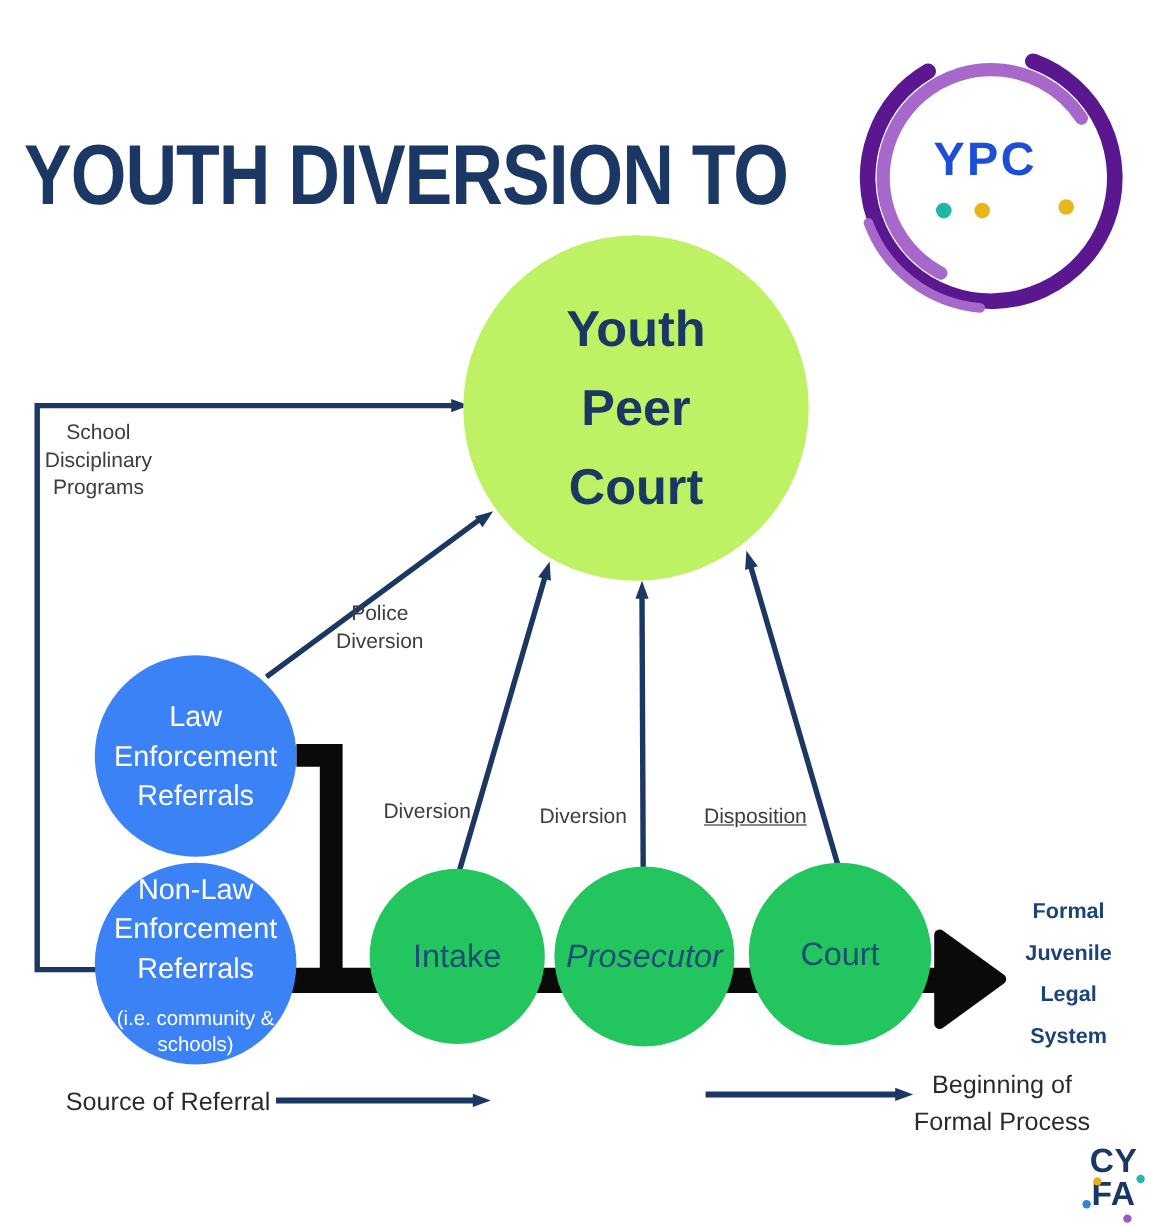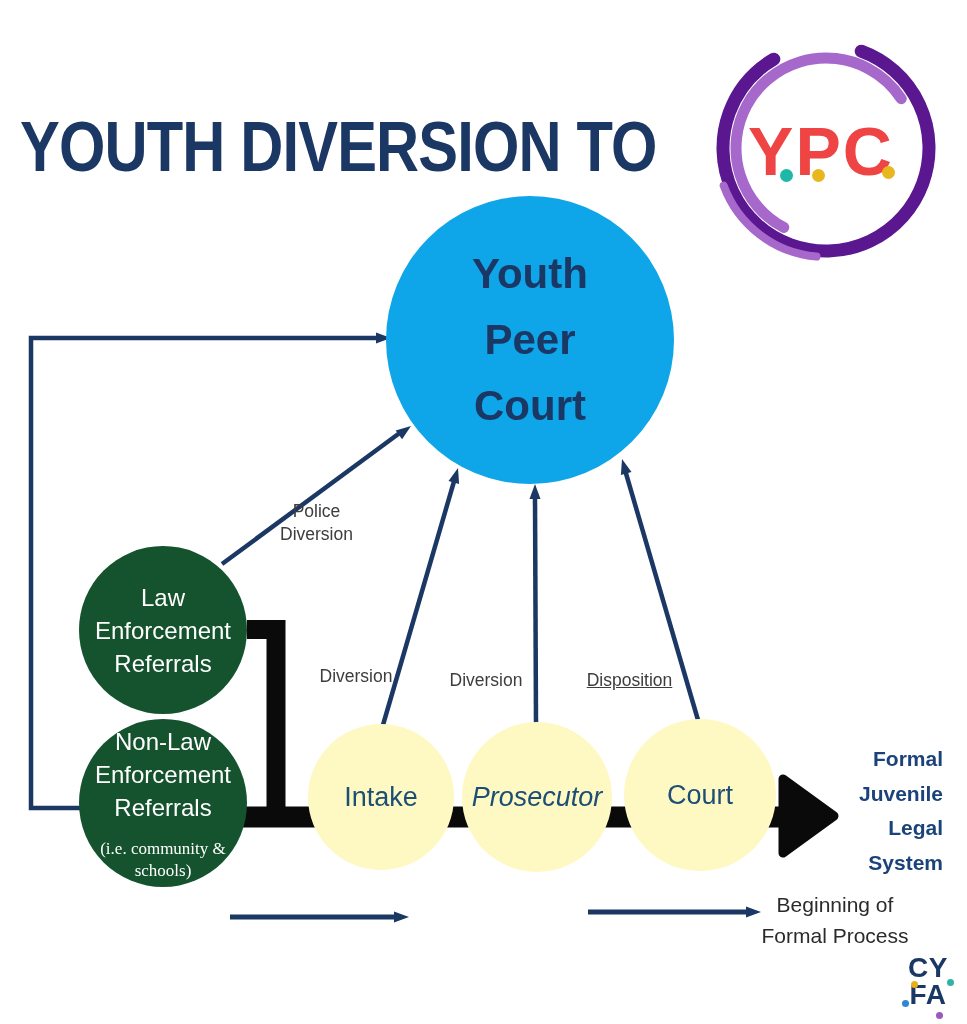--- a/index.html
+++ b/index.html
@@ -15,67 +15,67 @@
 
   
   .connectors { position:absolute; left:0; top:0; z-index:1; }
 
   .circle {
     position:absolute; border-radius:50%;
     display:flex; flex-direction:column; align-items:center; justify-content:center;
     text-align:center; z-index:2; white-space:pre-line;
   }
   .circle-ypc {
-    left:386px; top:196px; width:288px; height:288px; background:#0ea5e9;
+    left:386px; top:196px; width:288px; height:288px; background:#bef264;
     color:#1b3764; font-size:42px; font-weight:bold; line-height:66px;
   }
   .circle-blue {
-    background:#14532d; color:#ffffff; font-size:24px; line-height:33px;
+    background:#3b82f6; color:#ffffff; font-size:24px; line-height:33px;
     width:168px; height:168px;
   }
   .circle-law { left:79px; top:546px; }
   .circle-nonlaw { left:79px; top:719px; }
-  .circle-blue .sub { font-size:17px; line-height:22px; white-space:pre-line; margin-top:14px;font-family:Liberation Serif, serif; }
+  .circle-blue .sub { font-size:17px; line-height:22px; white-space:pre-line; margin-top:14px; }
   .circle-green {
-    background:#fef9c3; color:#1d4e75; font-size:27px; line-height:30px;
+    background:#22c55e; color:#1d4e75; font-size:27px; line-height:30px;
   }
   .circle-intake { left:308px; top:724px; width:146px; height:146px; }
   .circle-prosecutor { left:462px; top:722px; width:150px; height:150px;font-style:italic; }
   .circle-court { left:624px; top:719px; width:152px; height:152px; }
 
   .flow-label {
     position:absolute; z-index:3; color:#3d3d3d; font-size:17.5px; line-height:23px;
     text-align:center; white-space:pre-line;
   }
   .lbl-school { left:20px; top:349px; width:124px; }
   .lbl-police { left:264px; top:500px; width:105px; }
   .lbl-div1 { left:306px; top:665px; width:100px; }
   .lbl-div2 { left:436px; top:669px; width:100px; }
   .lbl-disp { left:577px; top:669px; width:105px;text-decoration:underline; }
 
   .outcome {
     position:absolute; left:838px; top:742px; width:105px; z-index:3;
-    color:#1b4379; font-size:21px; font-weight:bold; line-height:34.5px;
-    text-align:right; white-space:pre-line;
+    color:#1b4379; font-size:18px; font-weight:bold; line-height:34.5px;
+    text-align:center; white-space:pre-line;
   }
 
   .stage-label {
     position:absolute; z-index:3; color:#2b2b2b; font-size:21px; line-height:31px;
     text-align:center; white-space:pre-line;
   }
   .stage-source { left:40px; top:903px; width:200px; }
   .stage-screening { left:397px; top:888px; width:190px; }
   .stage-beginning { left:742px; top:889px; width:186px; }
 
   
   .ypc-logo { position:absolute; left:706px; top:28px; width:240px; height:240px; z-index:2; }
   .ypc-logo svg { position:absolute; left:0; top:0; }
   .ypc-acronym {
     position:absolute; left:0; right:10px; top:84px; text-align:center;
-    font-size:68px; font-weight:bold; color:#ef4444; letter-spacing:2px;
+    font-size:39px; font-weight:bold; color:#1d4ed8; letter-spacing:2px;
   }
   .ypc-dot { position:absolute; width:13px; height:13px; border-radius:50%; }
   .ypc-dot-teal { left:74px; top:141px; background:#1db8a8; }
   .ypc-dot-gold1 { left:106px; top:141px; background:#e8b71e; }
   .ypc-dot-gold2 { left:176px; top:138px; background:#e8b71e; }
 
   
   .cyfa-logo {
     position:absolute; left:895px; top:954px; width:66px; height:64px; z-index:2;
     text-align:center; color:#1b3764; font-size:28px; font-weight:800; line-height:27px;
@@ -161,31 +161,35 @@
   <div class="circle circle-green circle-intake">
     <span>Intake</span>
   </div>
   <div class="circle circle-green circle-prosecutor">
     <span>Prosecutor</span>
   </div>
   <div class="circle circle-green circle-court">
     <span>Court</span>
   </div>
 
+  <div class="flow-label lbl-school">School
+Disciplinary
+Programs</div>
   <div class="flow-label lbl-police">Police
 Diversion</div>
   <div class="flow-label lbl-div1">Diversion</div>
   <div class="flow-label lbl-div2">Diversion</div>
   <div class="flow-label lbl-disp">Disposition</div>
 
   <div class="outcome">Formal
 Juvenile
 Legal
 System</div>
 
+  <div class="stage-label stage-source">Source of Referral</div>
   <div class="stage-label stage-beginning">Beginning of
 Formal Process</div>
 
   <div class="cyfa-logo">
     <div>CY</div>
     <div>FA</div>
     <div class="cyfa-dot cyfa-dot-gold"></div>
     <div class="cyfa-dot cyfa-dot-teal"></div>
     <div class="cyfa-dot cyfa-dot-blue"></div>
     <div class="cyfa-dot cyfa-dot-purple"></div>

